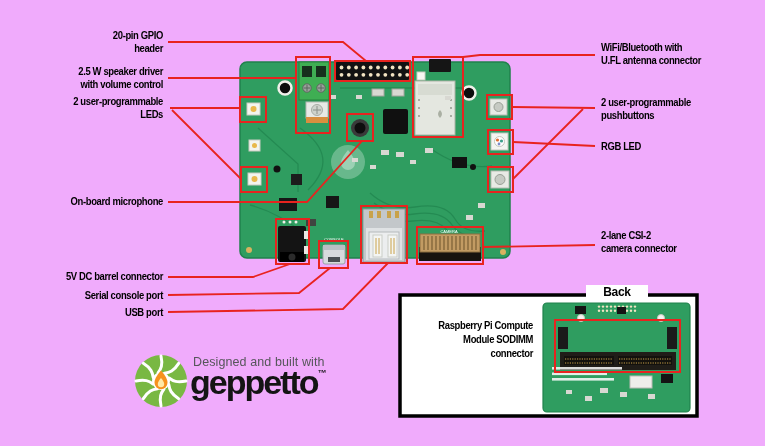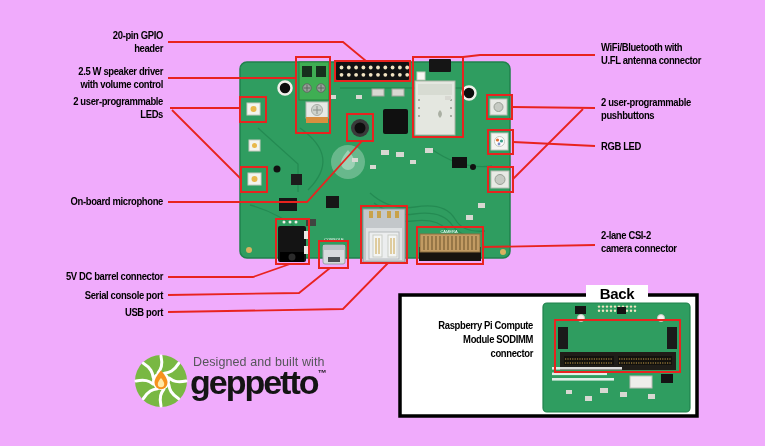--- a/index.html
+++ b/index.html
@@ -10,21 +10,21 @@
   #art{position:absolute;left:0;top:0;}
   .callout{
     position:absolute;font-weight:bold;font-size:10.5px;line-height:13px;
     color:#000;white-space:pre-line;letter-spacing:-0.4px;
   }
   .callout.left{width:150px;text-align:right;transform:scaleX(0.9);transform-origin:100% 50%;}
   .callout.right{width:170px;text-align:left;transform:scaleX(0.9);transform-origin:0 50%;}
   .callout.back{width:128px;text-align:right;line-height:14px;transform:scaleX(0.9);transform-origin:100% 50%;}
   #back-title{
     position:absolute;left:586px;top:285px;width:62px;text-align:center;
-    font-weight:bold;font-size:15px;color:#000;background:#fff;z-index:3;
+    font-weight:bold;font-size:12px;color:#000;background:#fff;z-index:3;
     letter-spacing:-0.3px;
   }
   #footer-tagline{
     position:absolute;left:193px;top:355px;font-size:12.5px;color:#55565a;
     letter-spacing:0.1px;
   }
   #footer-brand{
     position:absolute;left:190px;top:363px;font-size:34px;font-weight:bold;
     color:#141414;letter-spacing:-2px;
   }

